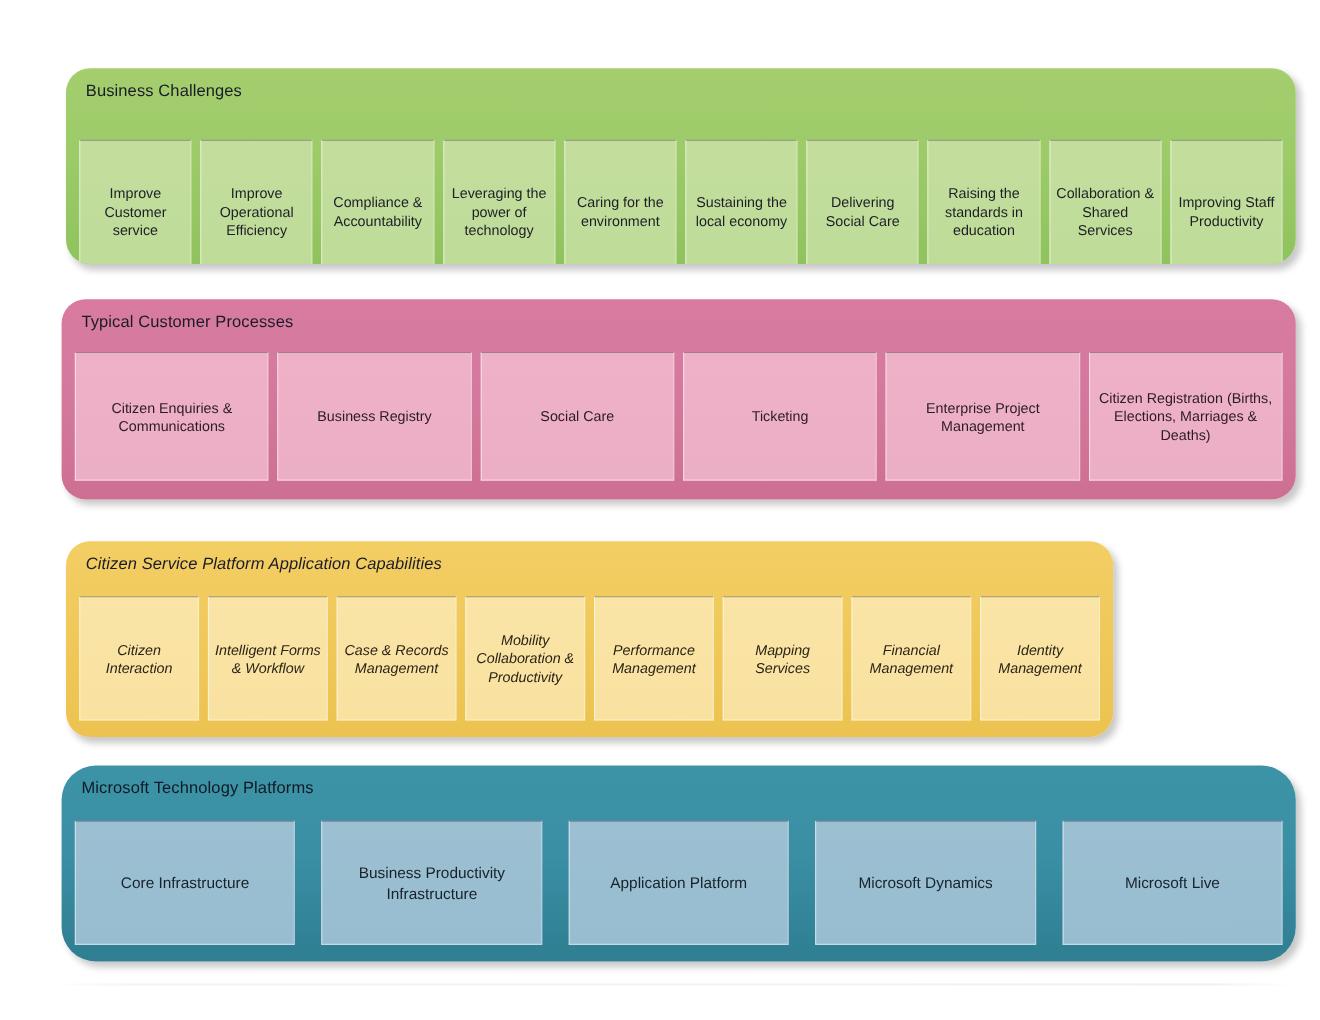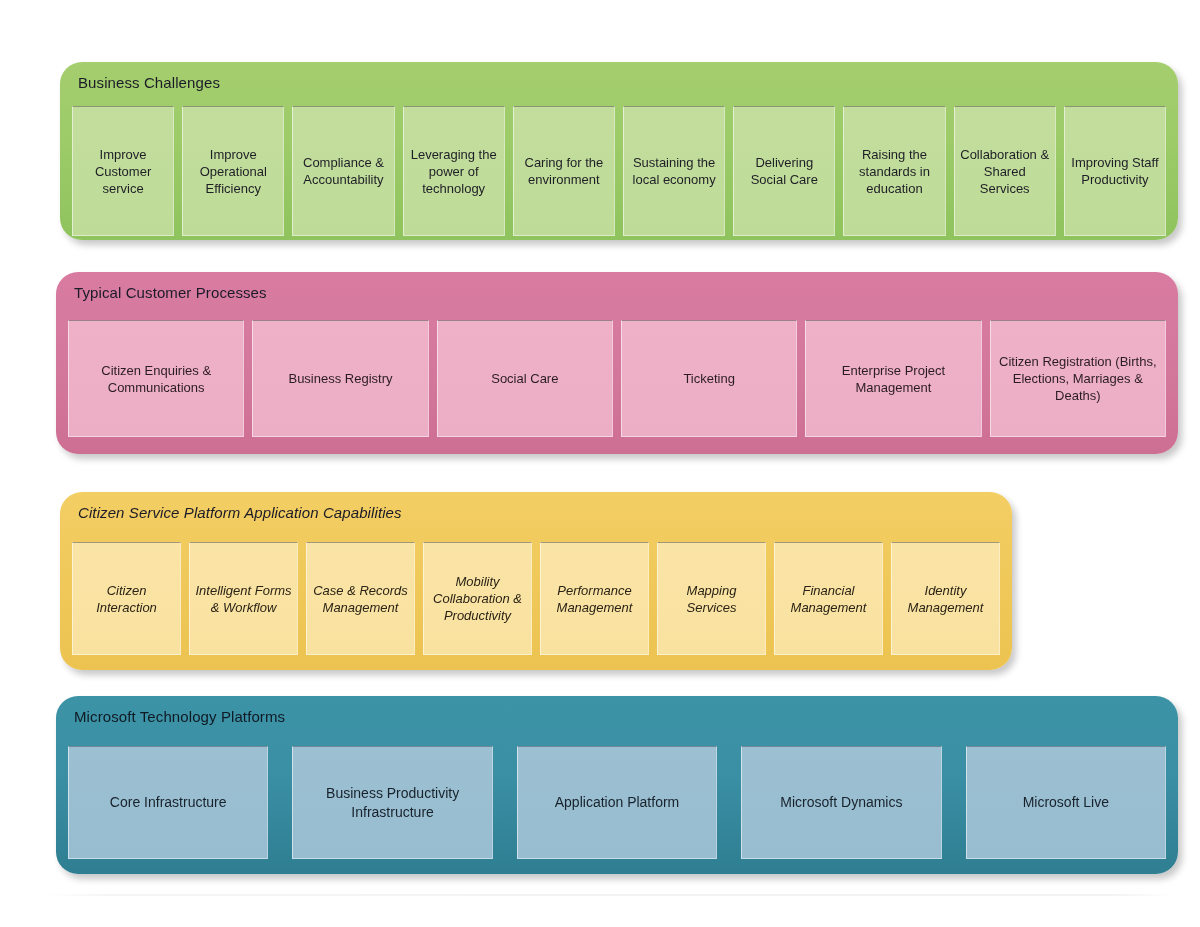--- a/index.html
+++ b/index.html
@@ -57,21 +57,21 @@
     border-left: 1px solid rgba(255,255,255,0.55);
     border-right: 1px solid rgba(255,255,255,0.35);
     border-bottom: 1px solid rgba(255,255,255,0.45);
   }
 
   
   #band-green {
     left: 60px; top: 62px; width: 1118px; height: 178px;
     background: linear-gradient(180deg, #a5ce6e 0%, #9ccb68 45%, #8fc35d 100%);
   }
-  #band-green .cells { top: 44px; height: 130px; justify-content: flex-end; }
+  #band-green .cells { top: 65px; height: 130px; }
   #band-green .cell {
     background: linear-gradient(180deg, #c3dd9d 0%, #bedc98 100%);
   }
 
   
   #band-pink {
     left: 56px; top: 272px; width: 1122px; height: 182px;
     background: linear-gradient(180deg, #d97ba1 0%, #d4799d 45%, #cd6f93 100%);
   }
   #band-pink .cells { top: 48px; height: 117px; }
@@ -89,20 +89,21 @@
   #band-yellow .cells { top: 50px; height: 113px; }
   #band-yellow .cell {
     background: linear-gradient(180deg, #fae4a6 0%, #f9e2a0 100%);
     color: #2a2316;
   }
 
   
   #band-blue {
     left: 56px; top: 696px; width: 1122px; height: 178px;
     background: linear-gradient(180deg, #3d93a6 0%, #3a8fa4 45%, #2f7e92 100%);
+    border-radius: 31px;
   }
   #band-blue .band-title { color: #101a24; }
   #band-blue .cells { top: 50px; height: 113px; gap: 24px; }
   #band-blue .cell {
     background: linear-gradient(180deg, #9cc0d2 0%, #98bdd0 100%);
     color: #18222c;
     font-size: 14px;
     line-height: 19px;
     border-top: 1px solid rgba(60,70,80,0.45);
   }

